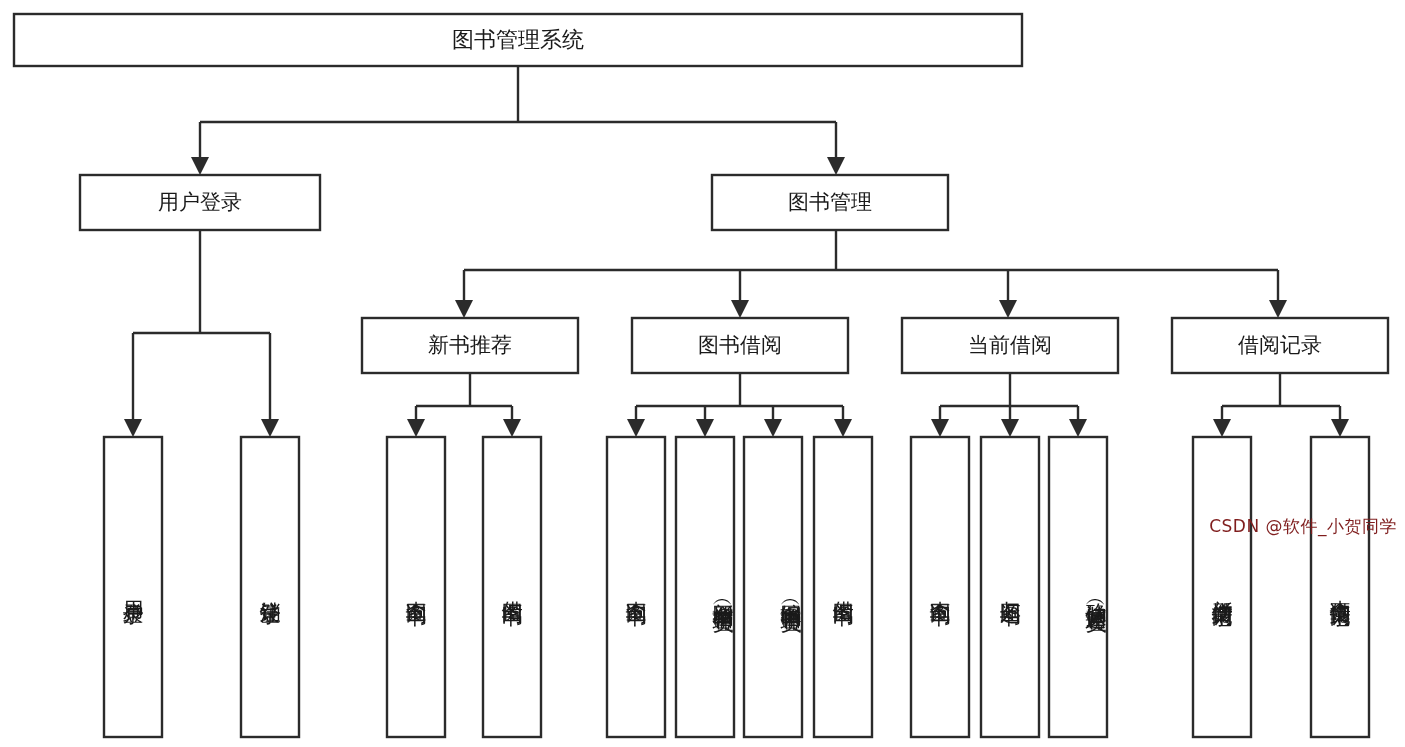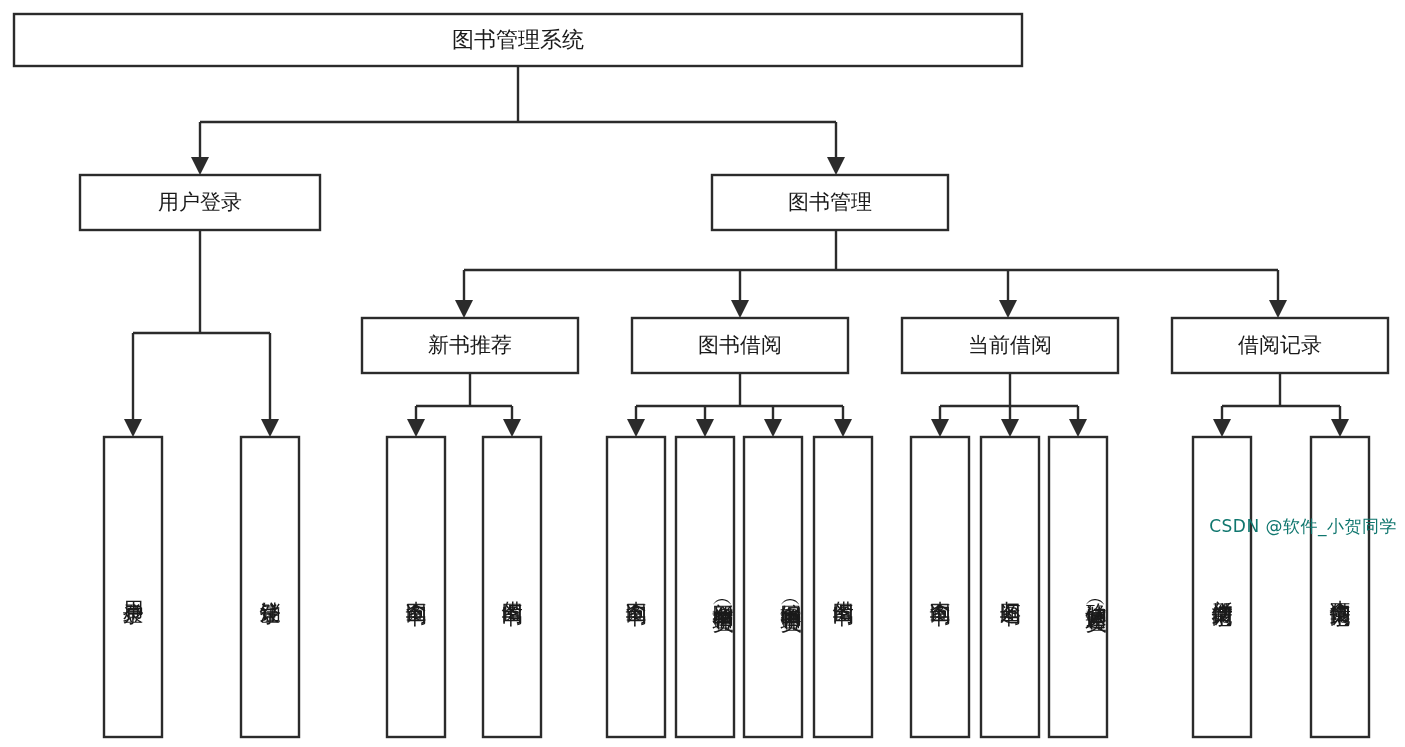--- a/index.html
+++ b/index.html
@@ -69,21 +69,21 @@
     text-align: center;
     white-space: nowrap;
     pointer-events: none;
   }
   .watermark {
     position: absolute;
     right: 8px;
     bottom: 4px;
     font-family: "DejaVu Sans", "Liberation Sans", sans-serif;
     font-size: 17px;
-    color: #0f766e;
+    color: #7f1d1d;
     letter-spacing: 0.5px;
     white-space: nowrap;
   }
 </style>
 </head>
 <body>
 
 <div id="diagram-root">
 
   <svg id="diagram-svg" viewBox="0 0 1405 747">

